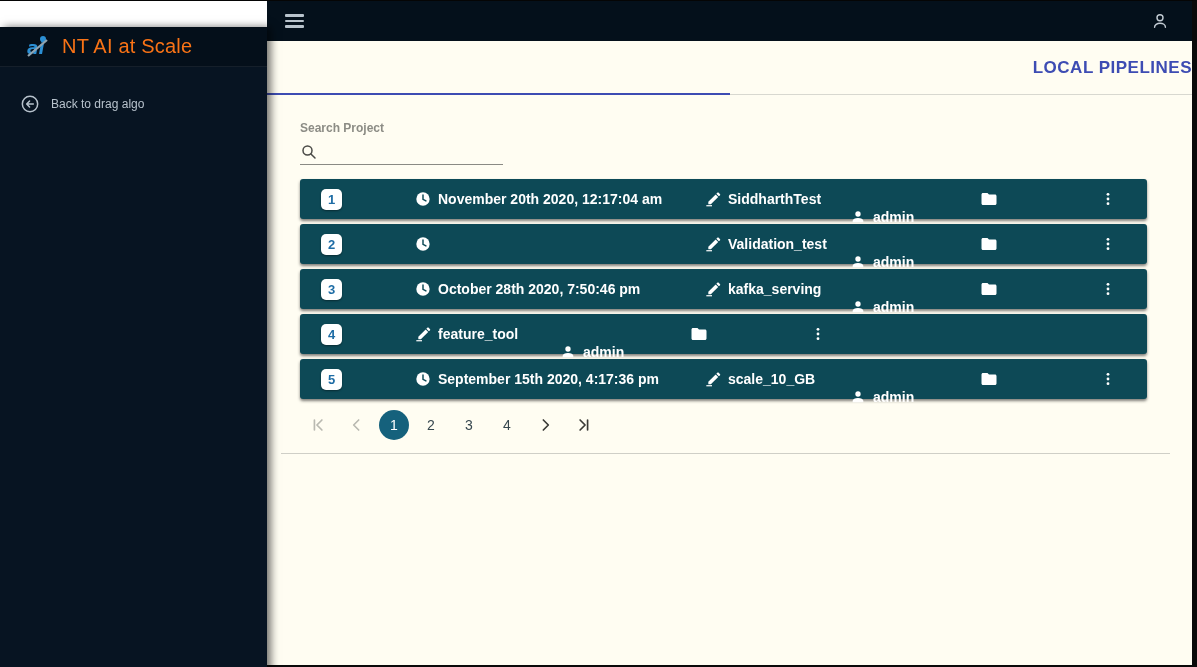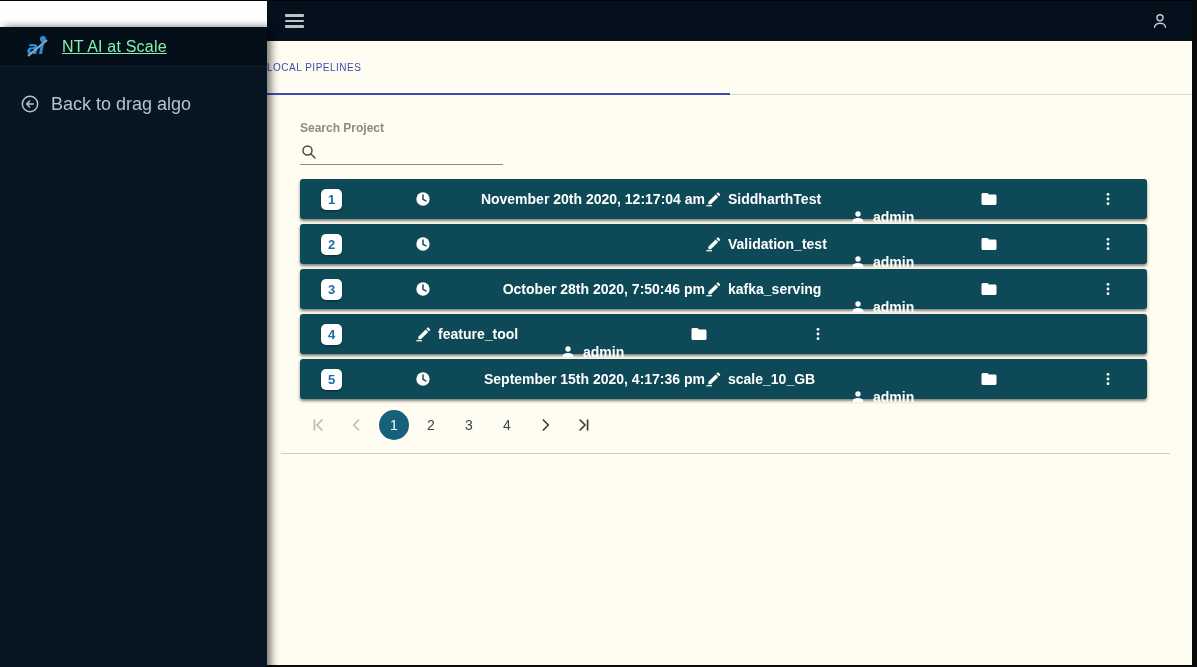--- a/index.html
+++ b/index.html
@@ -6,57 +6,57 @@
   html,body { width:1197px; height:667px; overflow:hidden;
     font-family:"Liberation Sans","DejaVu Sans",sans-serif; }
   .frame { width:1197px; height:667px; display:flex;
     border-top:1px solid #050505; border-right:5px solid #0a0a0a; border-bottom:2px solid #0a0a0a; }
 
   
   .sidebar { width:267px; height:100%; background:#071422; flex:0 0 auto;
     box-shadow:4px 0 8px rgba(0,0,0,.55); position:relative; z-index:2;margin-top:26px; }
   .logo-row { height:40px; display:flex; align-items:center; gap:10px; padding-left:26px;
     background:#040f1a; border-bottom:1px solid rgba(255,255,255,.07); cursor:pointer; }
-  .logo-text { color:#86efac; font-size:16px; letter-spacing:.2px;text-decoration:underline; }
+  .logo-text { color:#f97316; font-size:20px; letter-spacing:.2px; }
   .back-item { margin-top:18px; height:38px; display:flex; align-items:center; gap:11px;
     padding-left:20px; cursor:pointer; }
-  .back-label { color:#b7c2cc; font-size:18px; }
+  .back-label { color:#b7c2cc; font-size:12px; }
 
   
   .main { flex:1; display:flex; flex-direction:column; background:#fffdf2; min-width:0; }
   .topbar { height:40px; background:#04101b; display:flex; align-items:center;
     justify-content:space-between; padding:0 22px 0 18px; flex:0 0 auto; }
   .hamburger { width:19px; display:flex; flex-direction:column; gap:3px; cursor:pointer; }
   .hamburger span { height:2.5px; background:#b9c3cc; border-radius:1px; }
 
   .content { flex:1; position:relative; }
 
   
   .tabbar { height:54px; display:flex; border-bottom:1px solid #d8d8d0; position:relative; }
-  .tab { flex:1; display:flex; align-items:center; justify-content:flex-start; cursor:pointer;
-    font-size:10px; font-weight:400; letter-spacing:.5px; color:#70757d; }
+  .tab { flex:1; display:flex; align-items:center; justify-content:flex-end; cursor:pointer;
+    font-size:17px; font-weight:700; letter-spacing:.5px; color:#70757d; }
   .tab.active { color:#3d4cb3; }
   .tab-indicator { position:absolute; bottom:-1px; left:0; width:50%; height:2px; background:#3d4cb3; }
 
   
   .search-block { margin:26px 0 0 33px; }
   .search-label { font-size:12px; font-weight:700; color:#8c8c85; margin-bottom:8px; }
   .search-field { display:flex; align-items:flex-end; gap:6px; width:203px;
     border-bottom:1px solid #8a8a84; padding-bottom:3px; }
   .search-field input { border:none; outline:none; background:transparent; flex:1;
     font-size:14px; color:#333; min-width:0; }
 
   
   .rows { margin:14px 33px 0 33px; width:847px; }
   .prow { height:40px; background:#0d4956; border-radius:3px; margin-bottom:5px;
     display:flex; align-items:center; color:#fff; font-size:14px; font-weight:700;
     box-shadow:0 2px 3px rgba(0,0,0,.5); cursor:pointer; }
   .cell { display:flex; align-items:center; gap:7px; }
   .cell.c-num    { width:115px; padding-left:21px; }
-  .cell.c-date   { width:290px;justify-content:space-between; }
+  .cell.c-date   { width:290px; }
   .cell.c-name   { width:145px; }
   .cell.c-owner  { width:130px;margin-top:36px; }
   .cell.c-folder { width:120px; }
   .cell.c-menu   { flex:1; }
   .badge { width:21px; height:21px; background:#fff; border-radius:5px; display:flex;
     align-items:center; justify-content:center; color:#1e6ca5; font-size:13px; font-weight:700;
     box-shadow:0 1px 2px rgba(0,0,0,.4); }
 
   
   .pagination { margin:10px 0 0 36px; display:flex; align-items:center; gap:6px; }

